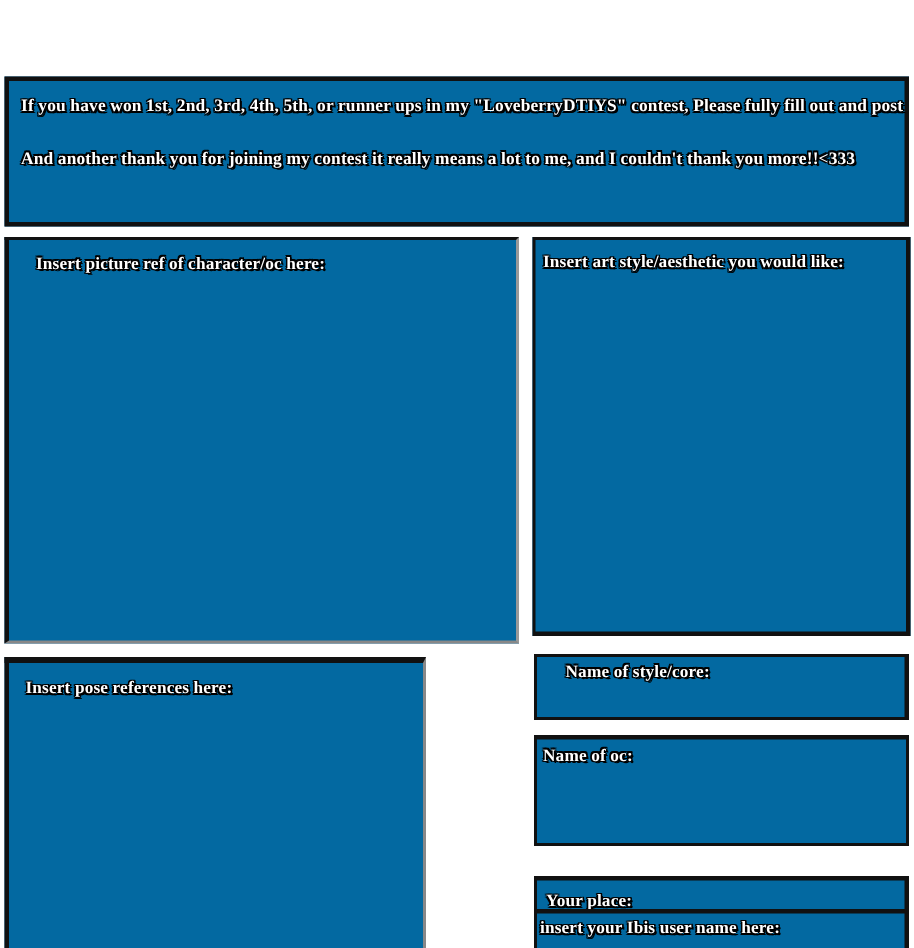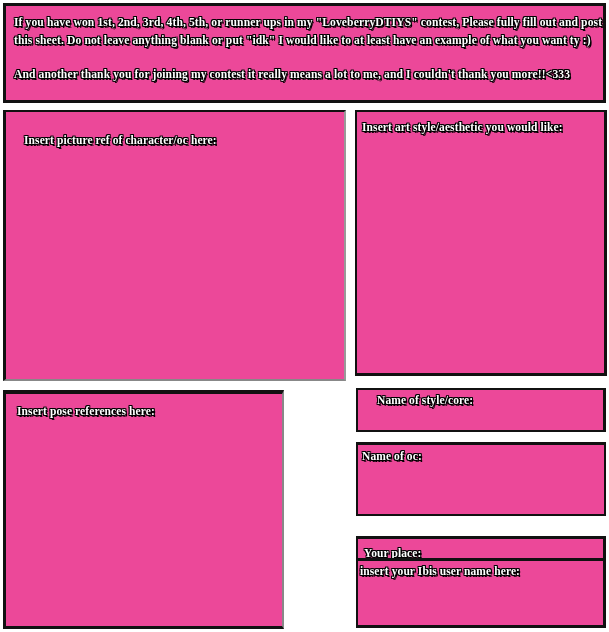--- a/index.html
+++ b/index.html
@@ -1,19 +1,19 @@
 <!DOCTYPE html>
 <html><head>
   <meta charset="utf-8">
   <style>
     html, body { margin: 0; padding: 0; background: #ffffff; }
     body { width: 609px; height: 632px; position: relative; overflow: hidden;
            font-family: "Liberation Serif", serif; }
-    .box { position: absolute; box-sizing: border-box; background: #ec4899;
-           border: 2px solid #111; }
+    .box { position: absolute; box-sizing: border-box; background: #0369a1;
+           border: 2px solid #111; margin-top: 48px; }
     .outline {
       color: #ffffff;
       font-weight: bold;
       font-family: "Liberation Serif", serif;
       text-shadow:
         -1px -1px 0 #000, 1px -1px 0 #000, -1px 1px 0 #000, 1px 1px 0 #000,
         0 -1px 0 #000, 0 1px 0 #000, -1px 0 0 #000, 1px 0 0 #000,
         1.5px 1.5px 0 #000;
       letter-spacing: 0.1px;
       white-space: nowrap;
@@ -37,27 +37,26 @@
     #b-place  { left: 356px; top: 536px; width: 250px; height: 48px;
                 border-top-width: 3px; border-right-width: 3px; }
     #b-ibis   { left: 356px; top: 558px; width: 250px; height: 70px;
                 border-top-width: 3px; border-right-width: 3px; border-bottom-width: 3px; }
   </style>
 </head>
 <body>
 
 <div class="box intro">
   <p class="outline">If you have won 1st, 2nd, 3rd, 4th, 5th, or runner ups in my "LoveberryDTIYS" contest, Please fully fill out and post</p>
-  <p class="outline">this sheet. Do not leave anything blank or put "idk" I would like to at least have an example of what you want ty :)</p>
   <div class="gap"></div>
   <p class="outline">And another thank you for joining my contest it really means a lot to me, and I couldn't thank you more!!&lt;333</p>
 </div>
 
 <div class="box" id="b-char">
-  <span class="label outline" style="left:6px;top:22px;padding-left:12px;">Insert picture ref of character/oc here:</span>
+  <span class="label outline" style="left:6px;top:10px;padding-left:12px;">Insert picture ref of character/oc here:</span>
 </div>
 
 <div class="box" id="b-style">
   <span class="label outline" style="left:5px;top:9px;">Insert art style/aesthetic you would like:</span>
 </div>
 
 <div class="box" id="b-pose">
   <span class="label outline" style="left:11px;top:11px;">Insert pose references here:</span>
 </div>
 

